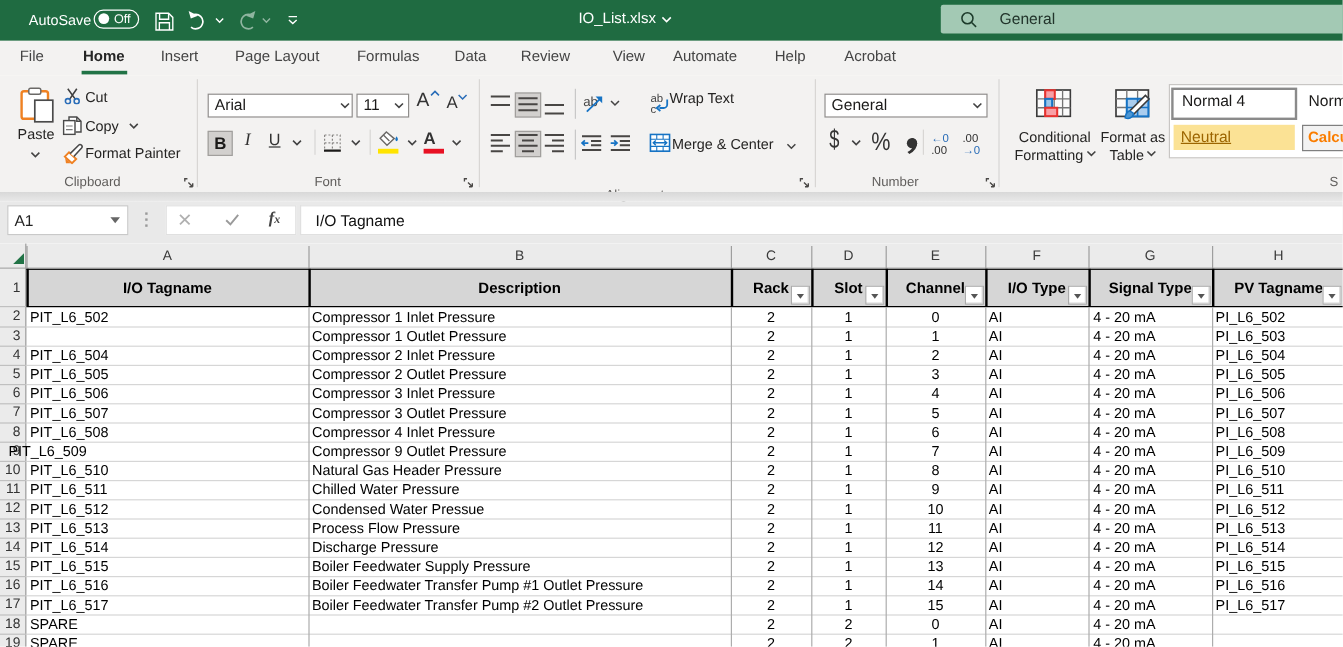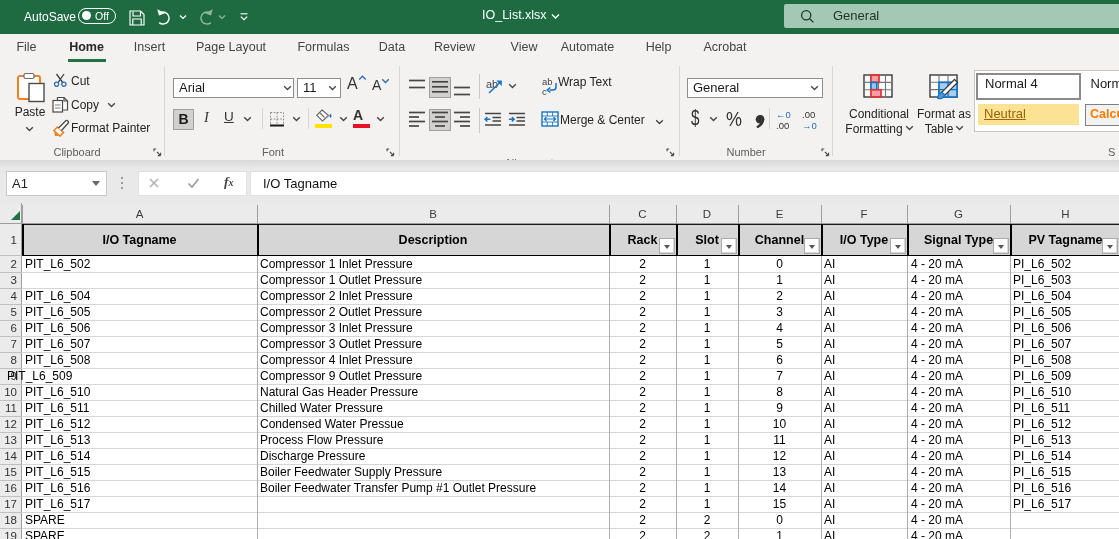--- a/index.html
+++ b/index.html
@@ -514,20 +514,21 @@
 <div class="abs" style="left:1013px;top:261px;height:16px;line-height:16px;font-size:12px;color:#000;">PI_L6_515</div>
 <div class="abs" style="left:25px;top:277px;width:230px;height:16px;line-height:16px;font-size:12px;color:#000;white-space:nowrap;">PIT_L6_516</div>
 <div class="abs" style="left:260px;top:277px;width:348px;height:16px;line-height:16px;font-size:12px;color:#000;white-space:nowrap;">Boiler Feedwater Transfer Pump #1 Outlet Pressure</div>
 <div class="abs" style="left:609px;top:277px;width:67px;height:16px;line-height:16px;font-size:12px;color:#000;text-align:center;">2</div>
 <div class="abs" style="left:676px;top:277px;width:62px;height:16px;line-height:16px;font-size:12px;color:#000;text-align:center;">1</div>
 <div class="abs" style="left:738px;top:277px;width:83px;height:16px;line-height:16px;font-size:12px;color:#000;text-align:center;">14</div>
 <div class="abs" style="left:824px;top:277px;height:16px;line-height:16px;font-size:12px;color:#000;">AI</div>
 <div class="abs" style="left:911px;top:277px;height:16px;line-height:16px;font-size:12px;color:#000;">4 - 20 mA</div>
 <div class="abs" style="left:1013px;top:277px;height:16px;line-height:16px;font-size:12px;color:#000;">PI_L6_516</div>
 <div class="abs" style="left:25px;top:293px;width:230px;height:16px;line-height:16px;font-size:12px;color:#000;white-space:nowrap;">PIT_L6_517</div>
+<div class="abs" style="left:260px;top:293px;width:348px;height:16px;line-height:16px;font-size:12px;color:#000;white-space:nowrap;">Boiler Feedwater Transfer Pump #2 Outlet Pressure</div>
 <div class="abs" style="left:609px;top:293px;width:67px;height:16px;line-height:16px;font-size:12px;color:#000;text-align:center;">2</div>
 <div class="abs" style="left:676px;top:293px;width:62px;height:16px;line-height:16px;font-size:12px;color:#000;text-align:center;">1</div>
 <div class="abs" style="left:738px;top:293px;width:83px;height:16px;line-height:16px;font-size:12px;color:#000;text-align:center;">15</div>
 <div class="abs" style="left:824px;top:293px;height:16px;line-height:16px;font-size:12px;color:#000;">AI</div>
 <div class="abs" style="left:911px;top:293px;height:16px;line-height:16px;font-size:12px;color:#000;">4 - 20 mA</div>
 <div class="abs" style="left:1013px;top:293px;height:16px;line-height:16px;font-size:12px;color:#000;">PI_L6_517</div>
 <div class="abs" style="left:25px;top:309px;width:230px;height:16px;line-height:16px;font-size:12px;color:#000;white-space:nowrap;">SPARE</div>
 <div class="abs" style="left:609px;top:309px;width:67px;height:16px;line-height:16px;font-size:12px;color:#000;text-align:center;">2</div>
 <div class="abs" style="left:676px;top:309px;width:62px;height:16px;line-height:16px;font-size:12px;color:#000;text-align:center;">2</div>
 <div class="abs" style="left:738px;top:309px;width:83px;height:16px;line-height:16px;font-size:12px;color:#000;text-align:center;">0</div>

